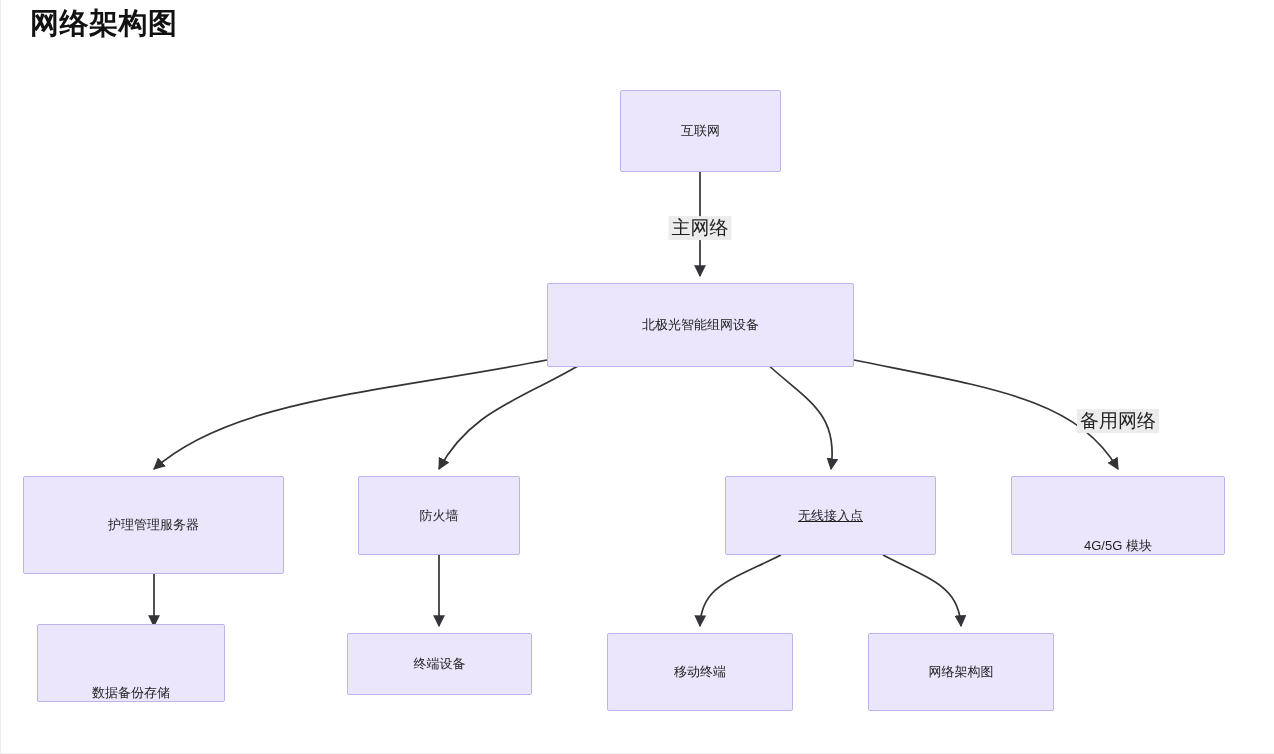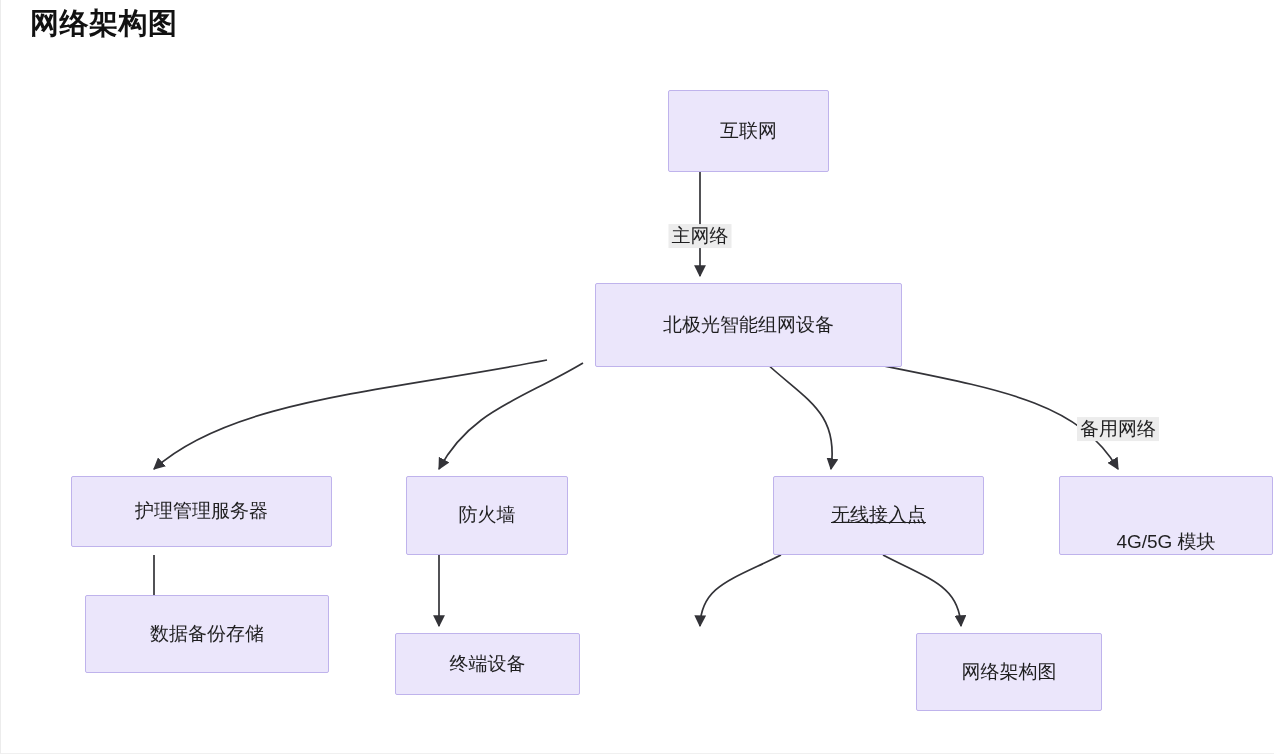--- a/index.html
+++ b/index.html
@@ -39,35 +39,33 @@
   .node {
     position: absolute;
     box-sizing: border-box;
     background: #ebe6fb;
     border: 1.6px solid #bfb3ec;
     border-radius: 2px;
     display: flex;
     align-items: center;
     justify-content: center;
     color: #1f1f20;
-    font-size: 19px;
+    font-size: 13px;
     line-height: 1.2;
     white-space: nowrap;
-    margin-left: 48px;
   }
   .edge-label {
     position: absolute;
     background: #ececec;
     color: #1f1f20;
     font-size: 19px;
     line-height: 1.15;
     padding: 1px 3px;
     white-space: nowrap;
     transform: translate(-50%, -50%);
-    margin-top: 8px;
   }
 </style>
 </head>
 <body>
 
 <div id="page">
 
   <div id="diagram-title">网络架构图</div>
 
   <svg id="edge-layer" viewBox="0 0 1274 754" xmlns="http://www.w3.org/2000/svg">
@@ -90,44 +88,47 @@
   </svg>
 
   <div class="node" style="left:619px; top:90px; width:161px; height:82px;">
     <span>互联网</span>
   </div>
 
   <div class="node" style="left:546px; top:283px; width:307px; height:84px;">
     <span>北极光智能组网设备</span>
   </div>
 
-  <div class="node" style="left:22px; top:476px; width:261px; height:71px;">
+  <div class="node" style="left:22px; top:476px; width:261px; height:98px;">
     <span>护理管理服务器</span>
   </div>
 
   <div class="node" style="left:357px; top:476px; width:162px; height:79px;">
     <span>防火墙</span>
   </div>
 
   <div class="node" style="left:724px; top:476px; width:211px; height:79px;text-decoration:underline;">
     <span>无线接入点</span>
   </div>
 
   <div class="node" style="left:1010px; top:476px; width:214px; height:79px;align-items:flex-end;">
     <span>4G/5G 模块</span>
   </div>
 
-  <div class="node" style="left:36px; top:595px; width:244px; height:78px;">
+  <div class="node" style="left:36px; top:624px; width:188px; height:78px;align-items:flex-end;">
     <span>数据备份存储</span>
   </div>
 
   <div class="node" style="left:346px; top:633px; width:185px; height:62px;">
     <span>终端设备</span>
   </div>
 
+  <div class="node" style="left:606px; top:633px; width:186px; height:78px;">
+    <span>移动终端</span>
+  </div>
 
   <div class="node" style="left:867px; top:633px; width:186px; height:78px;">
     <span>网络架构图</span>
   </div>
 
   <div class="edge-label" style="left:699px; top:228px;">主网络</div>
 
   <div class="edge-label" style="left:1117px; top:421px;">备用网络</div>
 
 </div>

